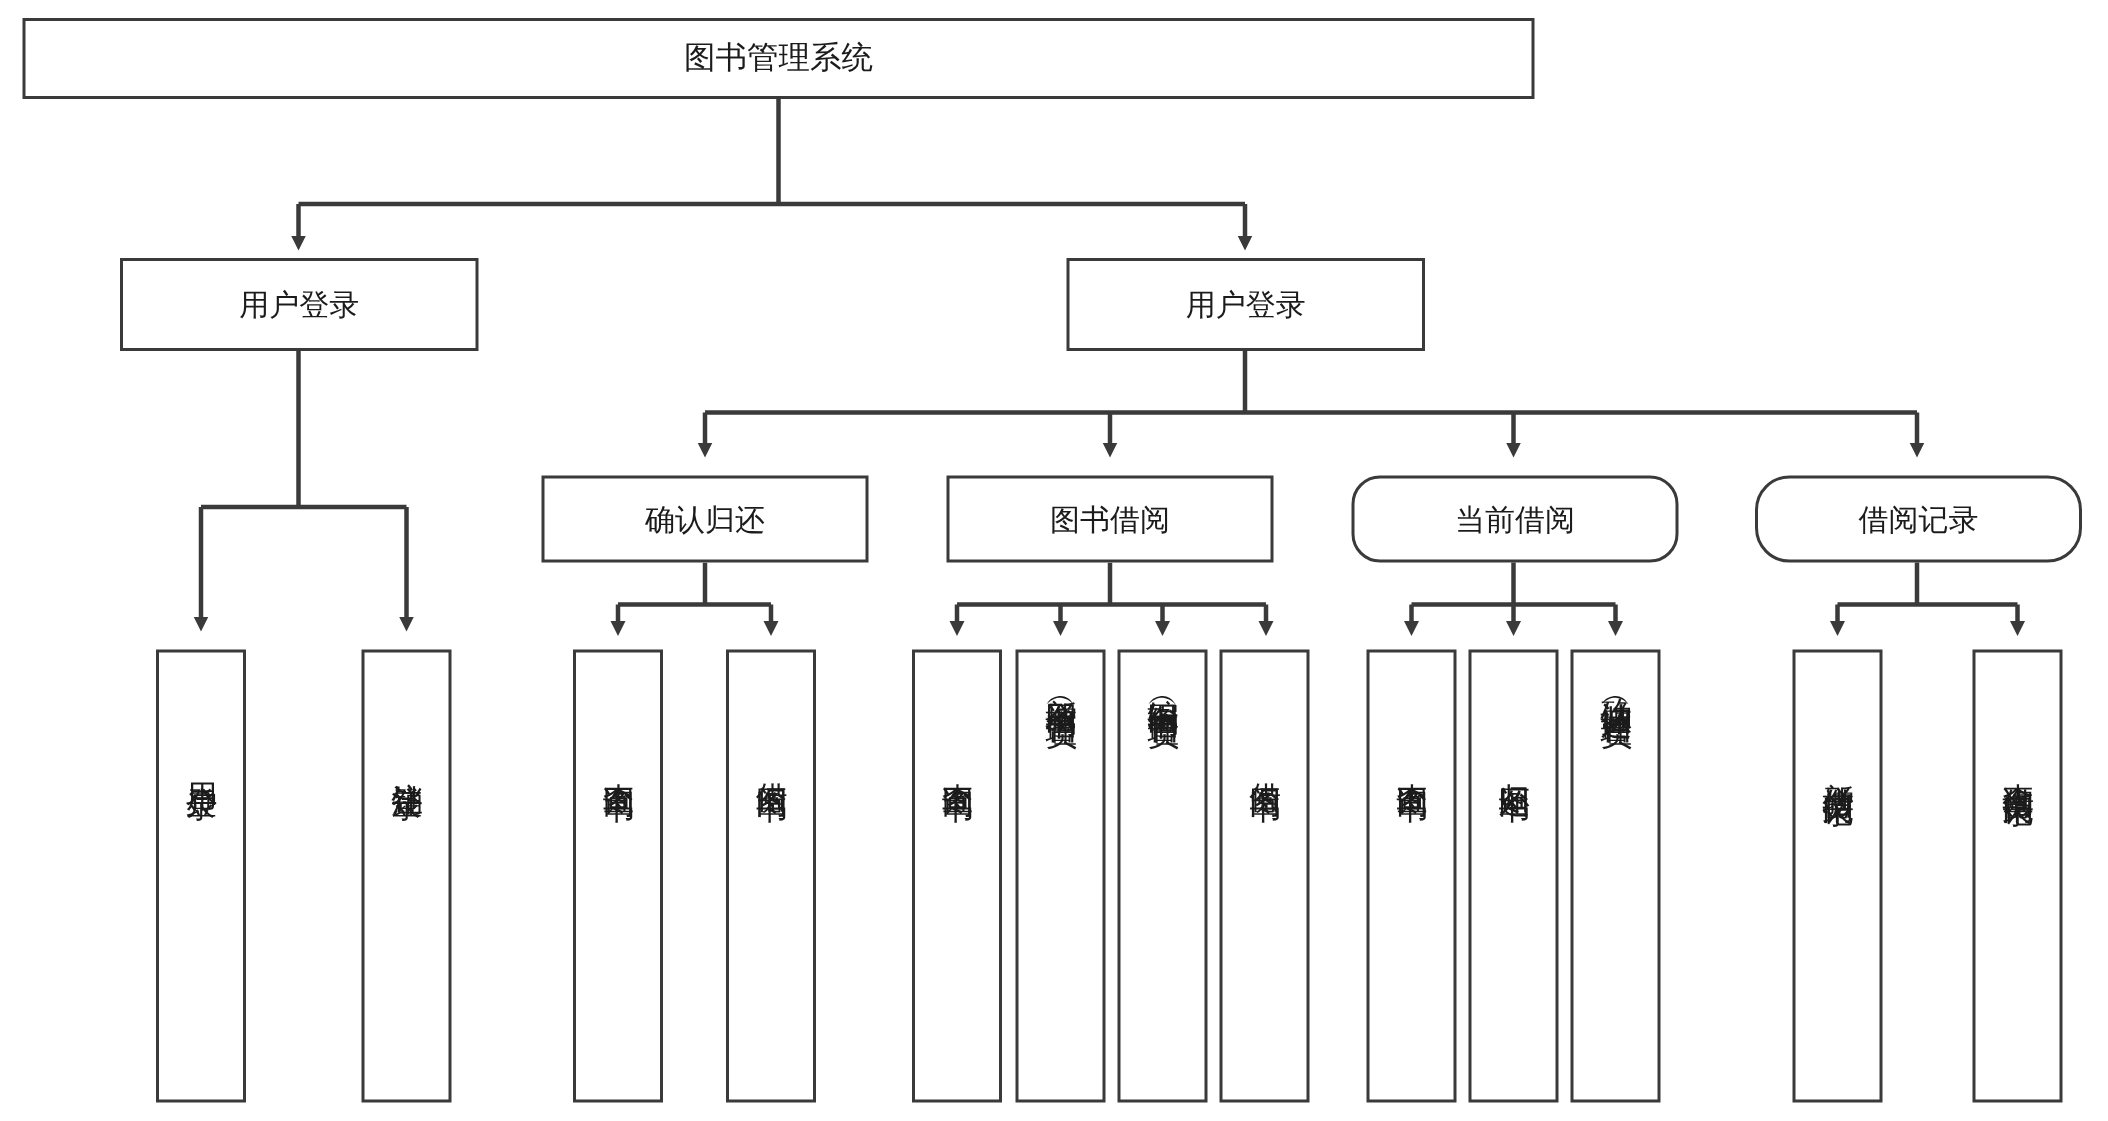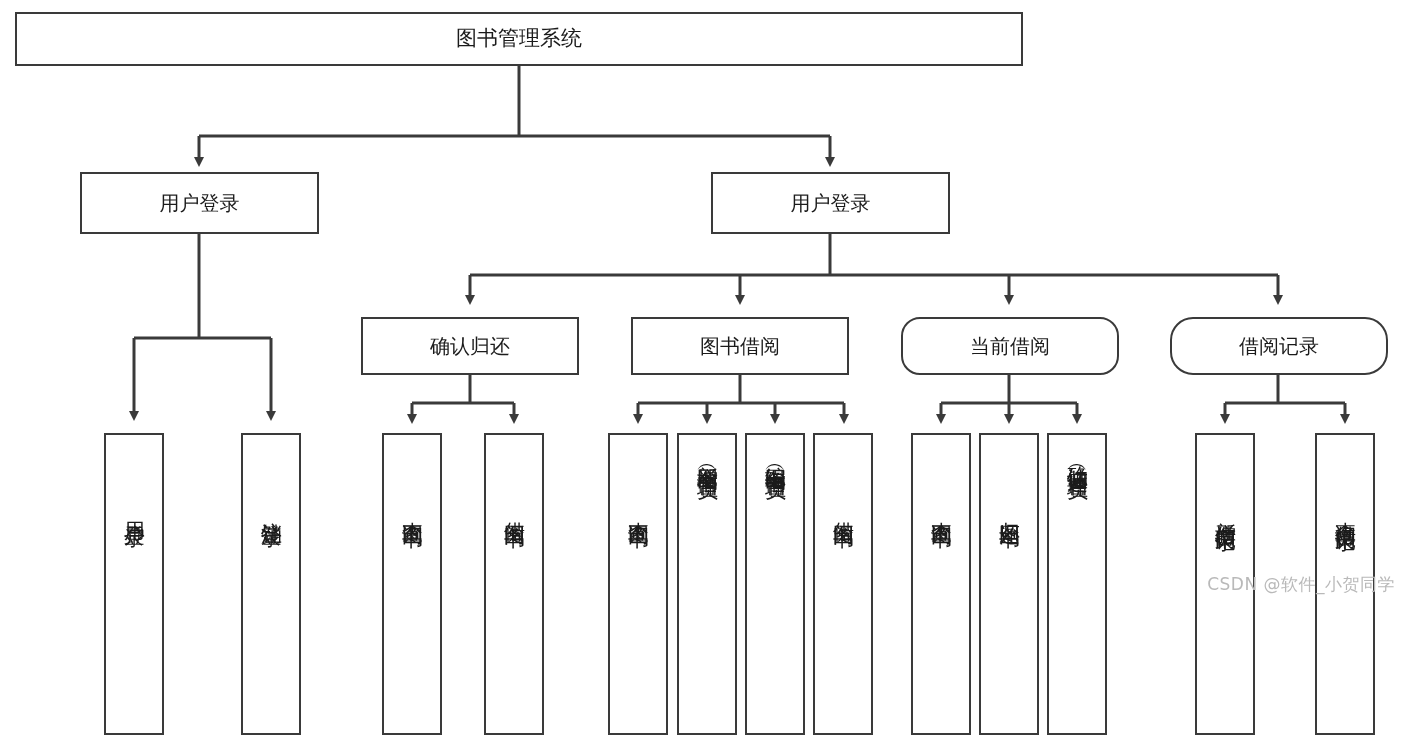--- a/index.html
+++ b/index.html
@@ -178,15 +178,14 @@
     <span class="lbl">确认归还（管理员）</span>
   </div>
 
   <div class="node leaf mid" style="left:1195px;top:433px;width:60px;height:302px;">
     <span class="lbl">新增借阅记录</span>
   </div>
   <div class="node leaf mid" style="left:1315px;top:433px;width:60px;height:302px;">
     <span class="lbl">查询借阅记录</span>
   </div>
 
-  <div class="watermark">CSDN @软件_小贺同学</div>
 
 </div>
 
 </body></html>

